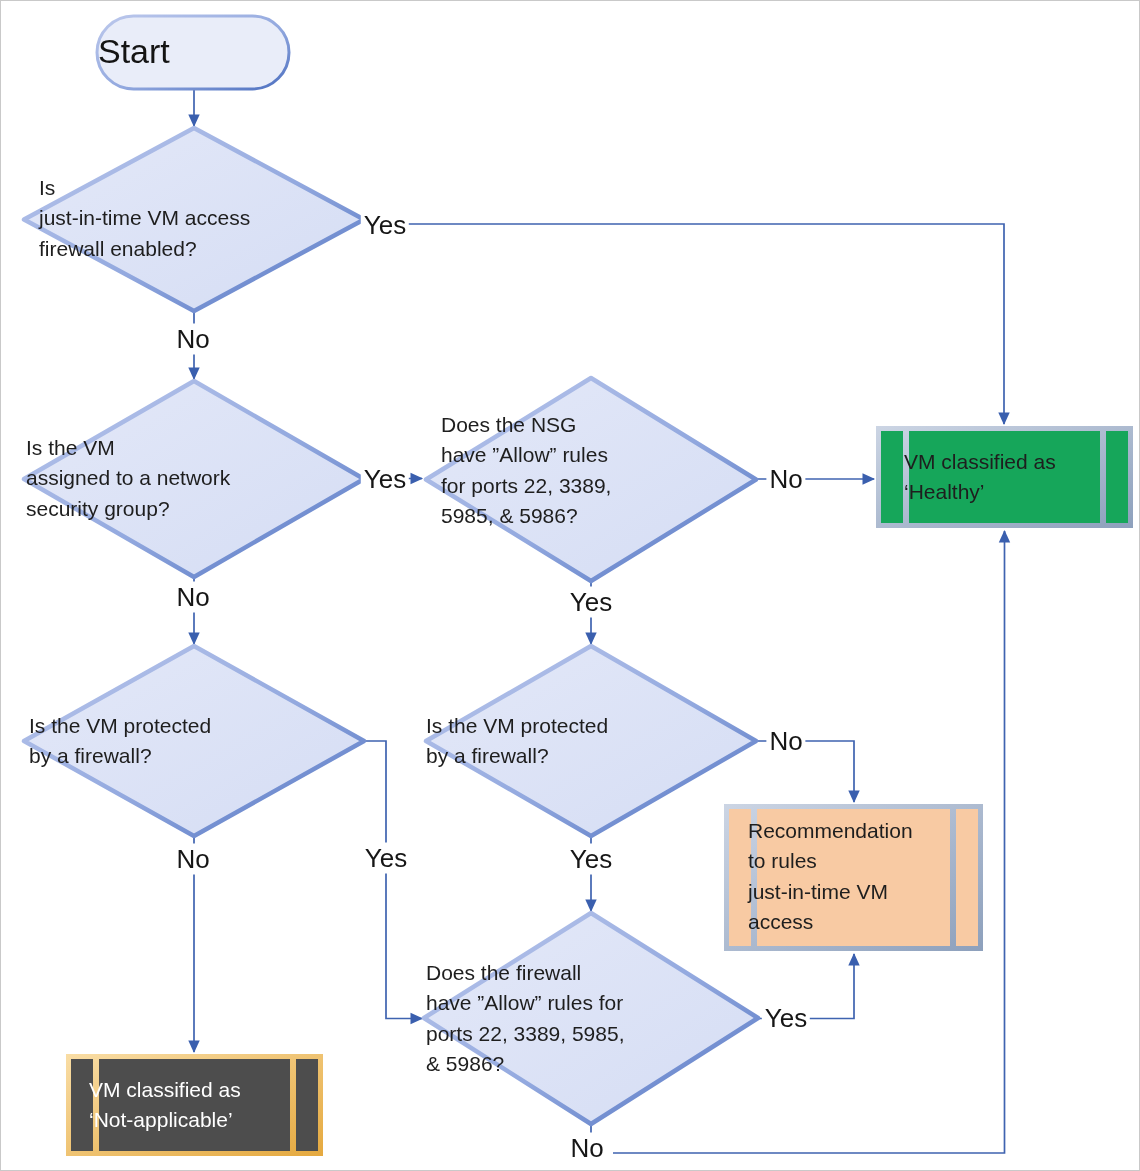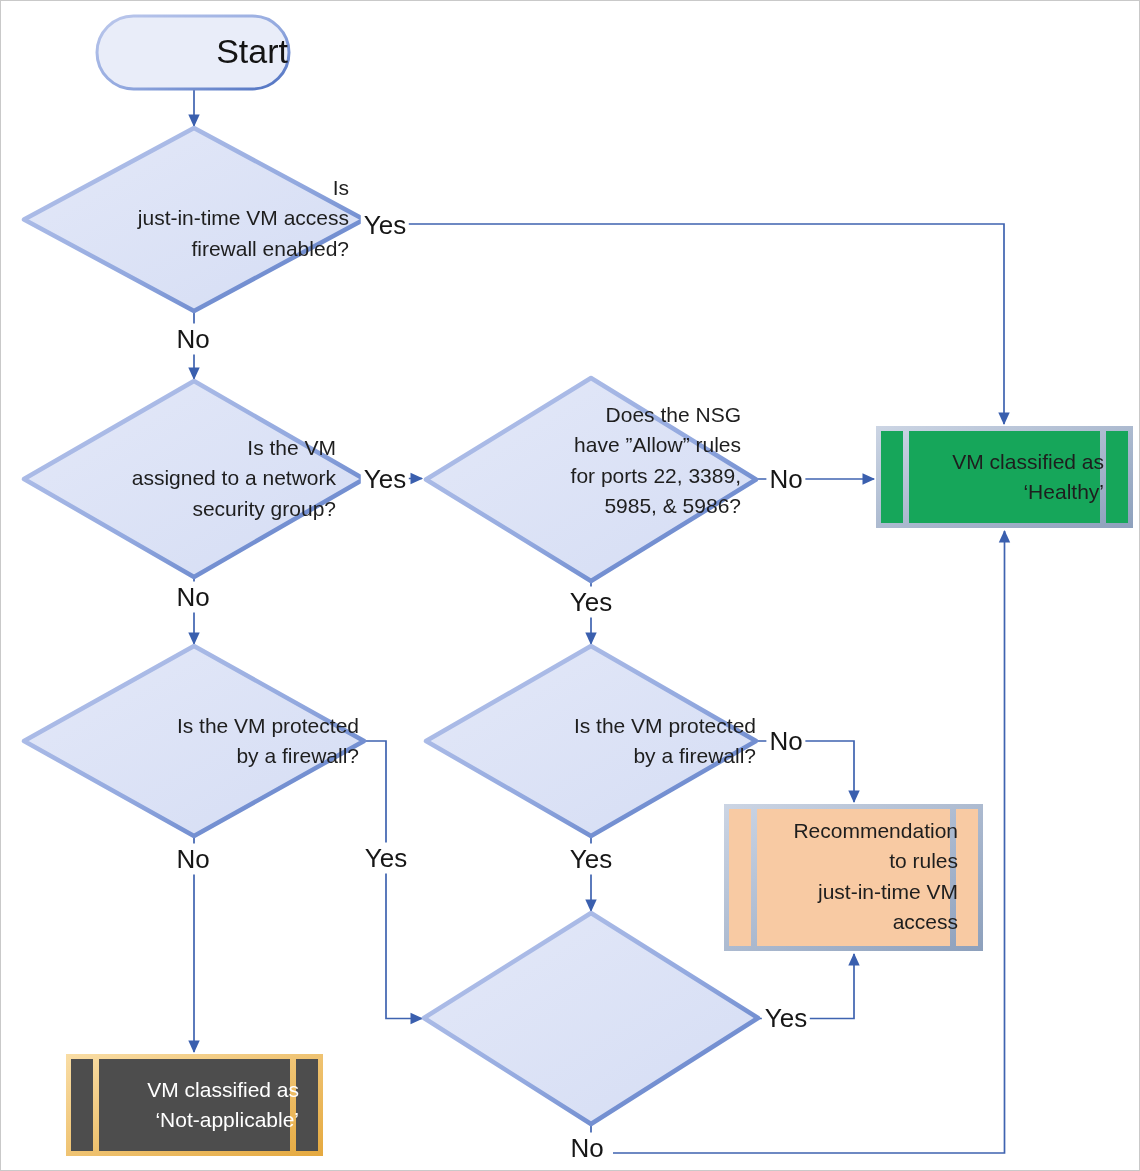--- a/index.html
+++ b/index.html
@@ -9,21 +9,21 @@
     box-sizing:border-box;
     border:1px solid #c9c9c9;
     background:#ffffff;
     font-family:"Liberation Sans", sans-serif;
     overflow:hidden;
   }
   #flow-svg{position:absolute;left:0;top:0;width:1140px;height:1171px;}
   .node-text{
     position:absolute;
     transform:translate(-50%,-50%);
-    text-align:right;
+    text-align:left;
     white-space:pre-line;
     color:#1e1e1e;
     font-size:21px;
     line-height:1.45;
   }
   .start-text{font-size:34px;color:#141414;line-height:1.1;}
   .white-text{color:#ffffff;}
   .edge-label{
     position:absolute;
     transform:translate(-50%,-50%);
@@ -116,31 +116,35 @@
   <div class="node-text start-text" style="left:192px;top:51px;width:190px;">Start</div>
 
   <div class="node-text" style="left:193px;top:218px;width:310px;">Is
 just-in-time VM access
 firewall enabled?</div>
 
   <div class="node-text" style="left:180px;top:478px;width:310px;">Is the VM
 assigned to a network
 security group?</div>
 
-  <div class="node-text" style="left:590px;top:460px;width:300px;">Does the NSG
+  <div class="node-text" style="left:590px;top:470px;width:300px;">Does the NSG
 have ”Allow” rules
 for ports 22, 3389,
 5985, &amp; 5986?</div>
 
   <div class="node-text" style="left:193px;top:740px;width:330px;">Is the VM protected
 by a firewall?</div>
 
   <div class="node-text" style="left:590px;top:740px;width:330px;">Is the VM protected
 by a firewall?</div>
 
+  <div class="node-text" style="left:590px;top:1018px;width:330px;">Does the firewall
+have ”Allow” rules for
+ports 22, 3389, 5985,
+&amp; 5986?</div>
 
   <div class="node-text" style="left:1003px;top:476px;width:200px;">VM classified as
 ‘Healthy’</div>
 
   <div class="node-text" style="left:852px;top:876px;width:210px;">Recommendation
 to rules
 just-in-time VM
 access</div>
 
   <div class="node-text white-text" style="left:193px;top:1104px;width:210px;">VM classified as

